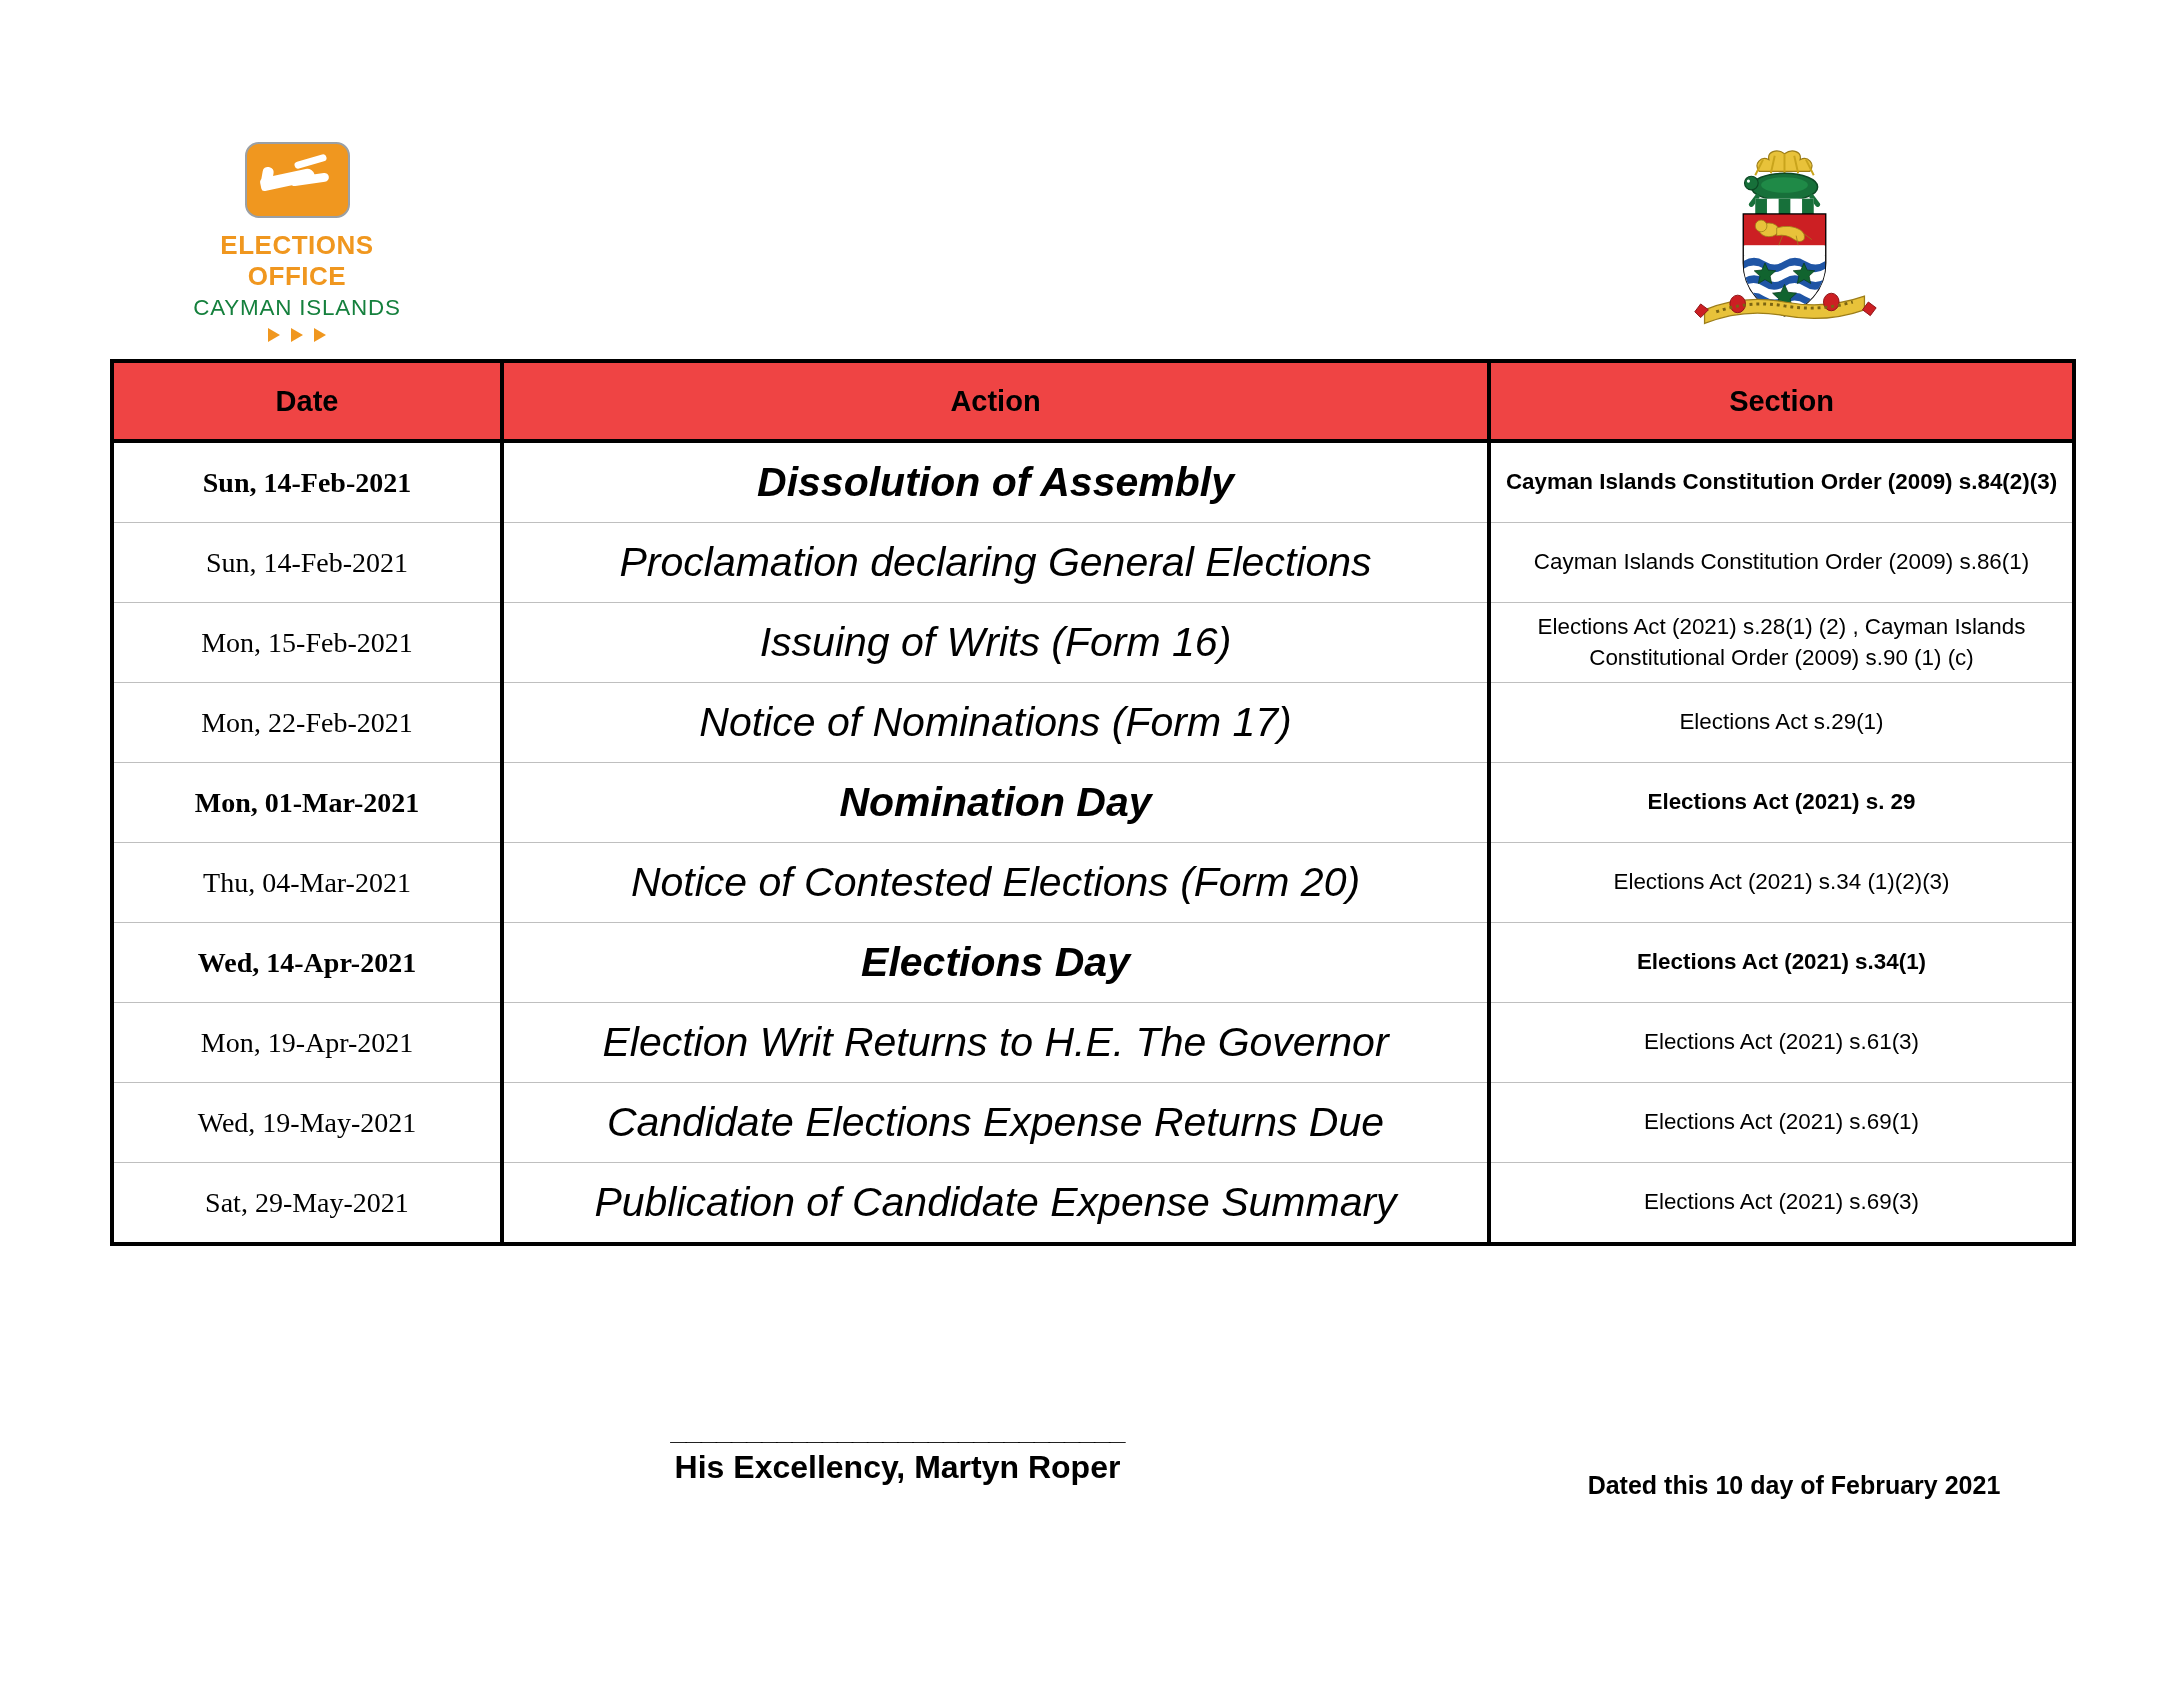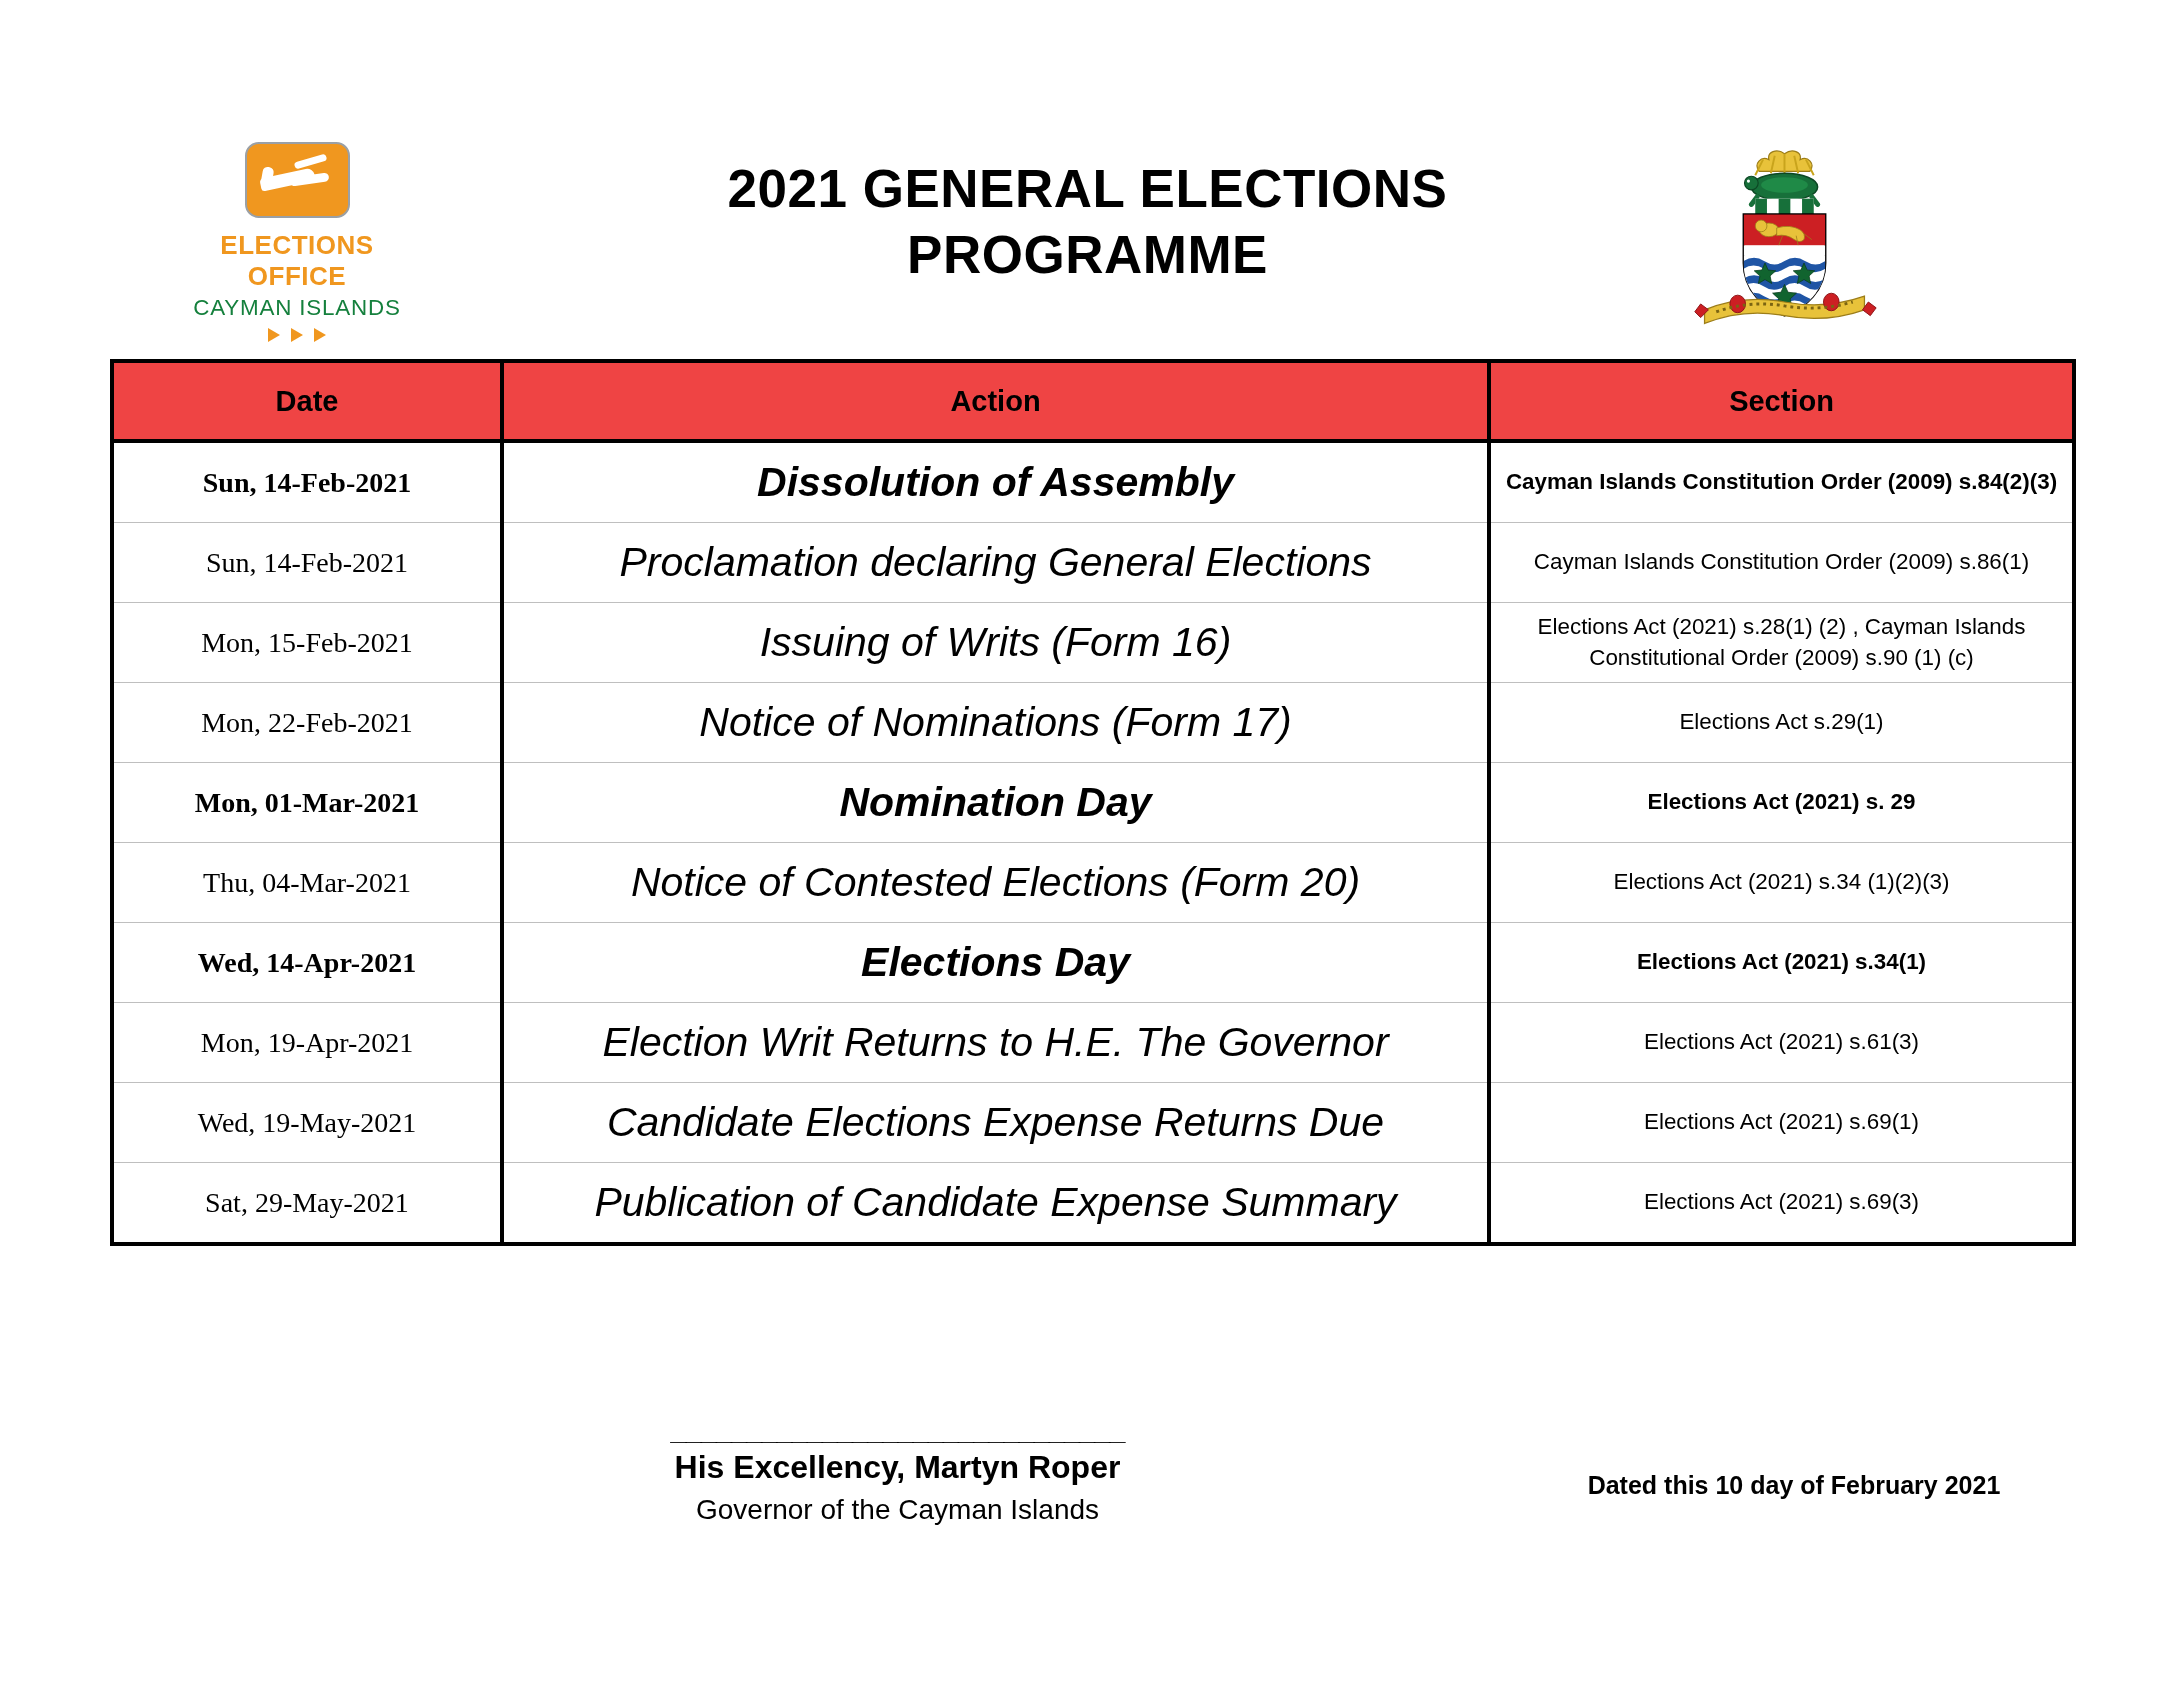--- a/index.html
+++ b/index.html
@@ -255,24 +255,20 @@
     </div>
     <div class="logo-name">ELECTIONS OFFICE</div>
     <div class="logo-sub">CAYMAN ISLANDS</div>
     <div class="logo-arrows">
       <span class="arrow"></span>
       <span class="arrow"></span>
       <span class="arrow"></span>
     </div>
   </div>
 
-  <div class="doc-title">
-    <span>2021 GENERAL ELECTIONS</span>
-    <span class="l2">PROGRAMME</span>
-  </div>
 
   <div class="coat">
     <svg viewBox="0 0 200 200" width="195" height="195" aria-hidden="true">
 
       <g>
         <path d="M100 8 C108 2 118 6 116 14 C124 10 132 18 126 26 L74 26 C68 18 76 10 84 14 C82 6 92 2 100 8 Z" fill="#e8c23a" stroke="#9c7d18" stroke-width="1.2"></path>
         <path d="M78 14 L70 30 M90 10 L86 28 M100 8 L100 28 M110 10 L114 28 M122 14 L130 30" stroke="#c9a41c" stroke-width="2" fill="none"></path>
       </g>
 
       <ellipse cx="100" cy="42" rx="34" ry="14" fill="#17703a" stroke="#0d4724" stroke-width="1.5"></ellipse>
@@ -393,17 +389,16 @@
       <td class="c-date">Sat, 29-May-2021</td>
       <td class="c-action">Publication of Candidate Expense Summary</td>
       <td class="c-sect">Elections Act (2021) s.69(3)</td>
     </tr>
   </tbody>
 </table>
 
 <div class="sig">
   <div class="sig-line">______________________________</div>
   <div class="sig-name">His Excellency, Martyn Roper</div>
-  <div class="sig-role">Governor of the Cayman Islands</div>
 </div>
 
 <div class="dated">Dated this 10 day of February 2021</div>
 
 
 </body></html>

